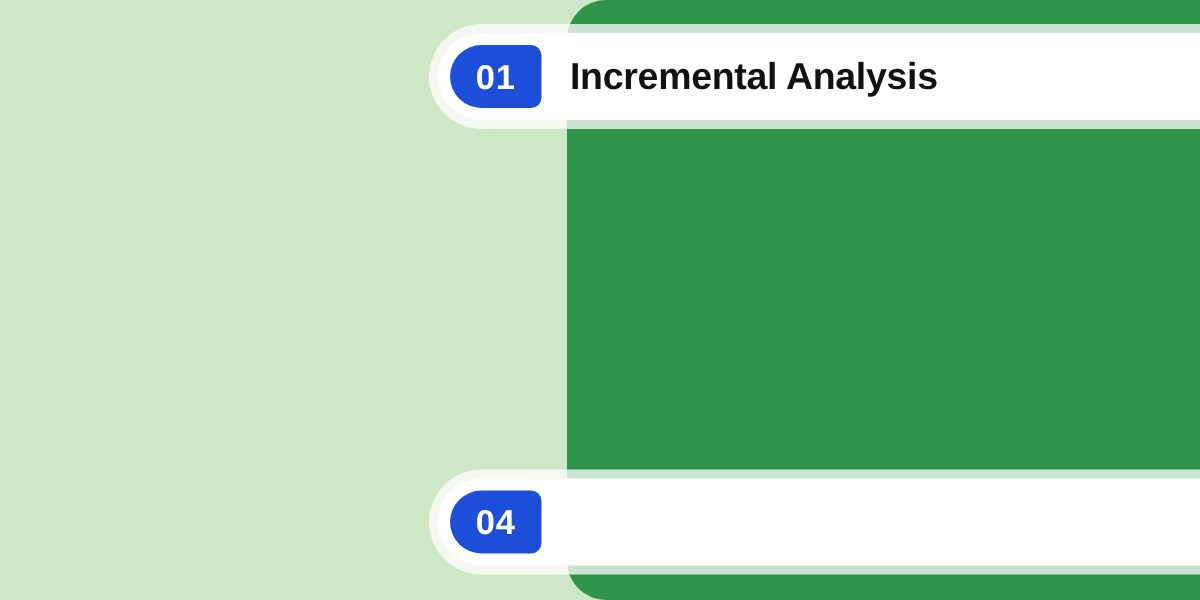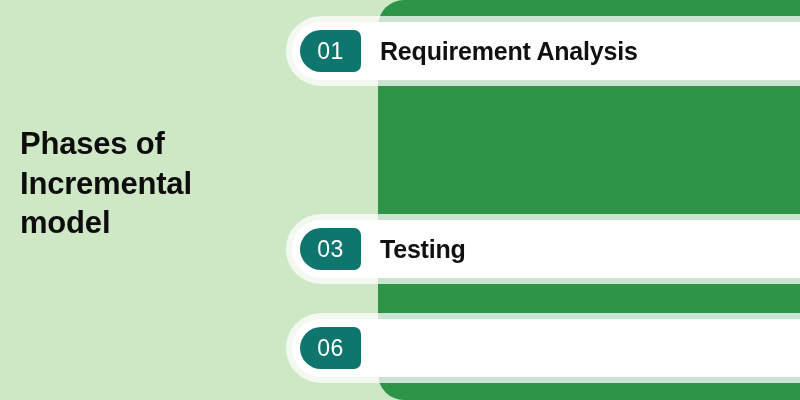--- a/index.html
+++ b/index.html
@@ -66,28 +66,28 @@
   .phase-row.r1 { top: 22px; }
   .phase-row.r2 { top: 121px; }
   .phase-row.r3 { top: 220px; }
   .phase-row.r4 { top: 319px; }
 
   .phase-badge {
     flex: 0 0 auto;
     margin-left: 8px;
     width: 61px;
     height: 42px;
-    background: #0f766e;
+    background: #1d4ed8;
     border-top-left-radius: 21px;
     border-bottom-left-radius: 21px;
     border-top-right-radius: 7px;
     border-bottom-right-radius: 7px;
     color: #ffffff;
     font-size: 23px;
-    font-weight: normal;
+    font-weight: bold;
     display: flex;
     align-items: center;
     justify-content: center;
     letter-spacing: 0.5px;
   }
 
   .phase-label {
     flex: 1 1 auto;
     margin-left: 19px;
     color: #111111;
@@ -97,34 +97,25 @@
     white-space: nowrap;
   }
 </style>
 </head>
 <body>
 
 <div id="infographic">
 
   <div id="green-panel"></div>
 
-  <div id="heading">
-    <span class="line">Phases of</span>
-    <span class="line">Incremental</span>
-    <span class="line">model</span>
-  </div>
 
   <div class="phase-row r1">
     <div class="phase-badge">01</div>
-    <div class="phase-label">Requirement Analysis</div>
+    <div class="phase-label">Incremental Analysis</div>
   </div>
 
 
-  <div class="phase-row r3">
-    <div class="phase-badge">03</div>
-    <div class="phase-label">Testing</div>
-  </div>
 
   <div class="phase-row r4">
-    <div class="phase-badge">06</div>
+    <div class="phase-badge">04</div>
   </div>
 
 </div>
 
 </body></html>

